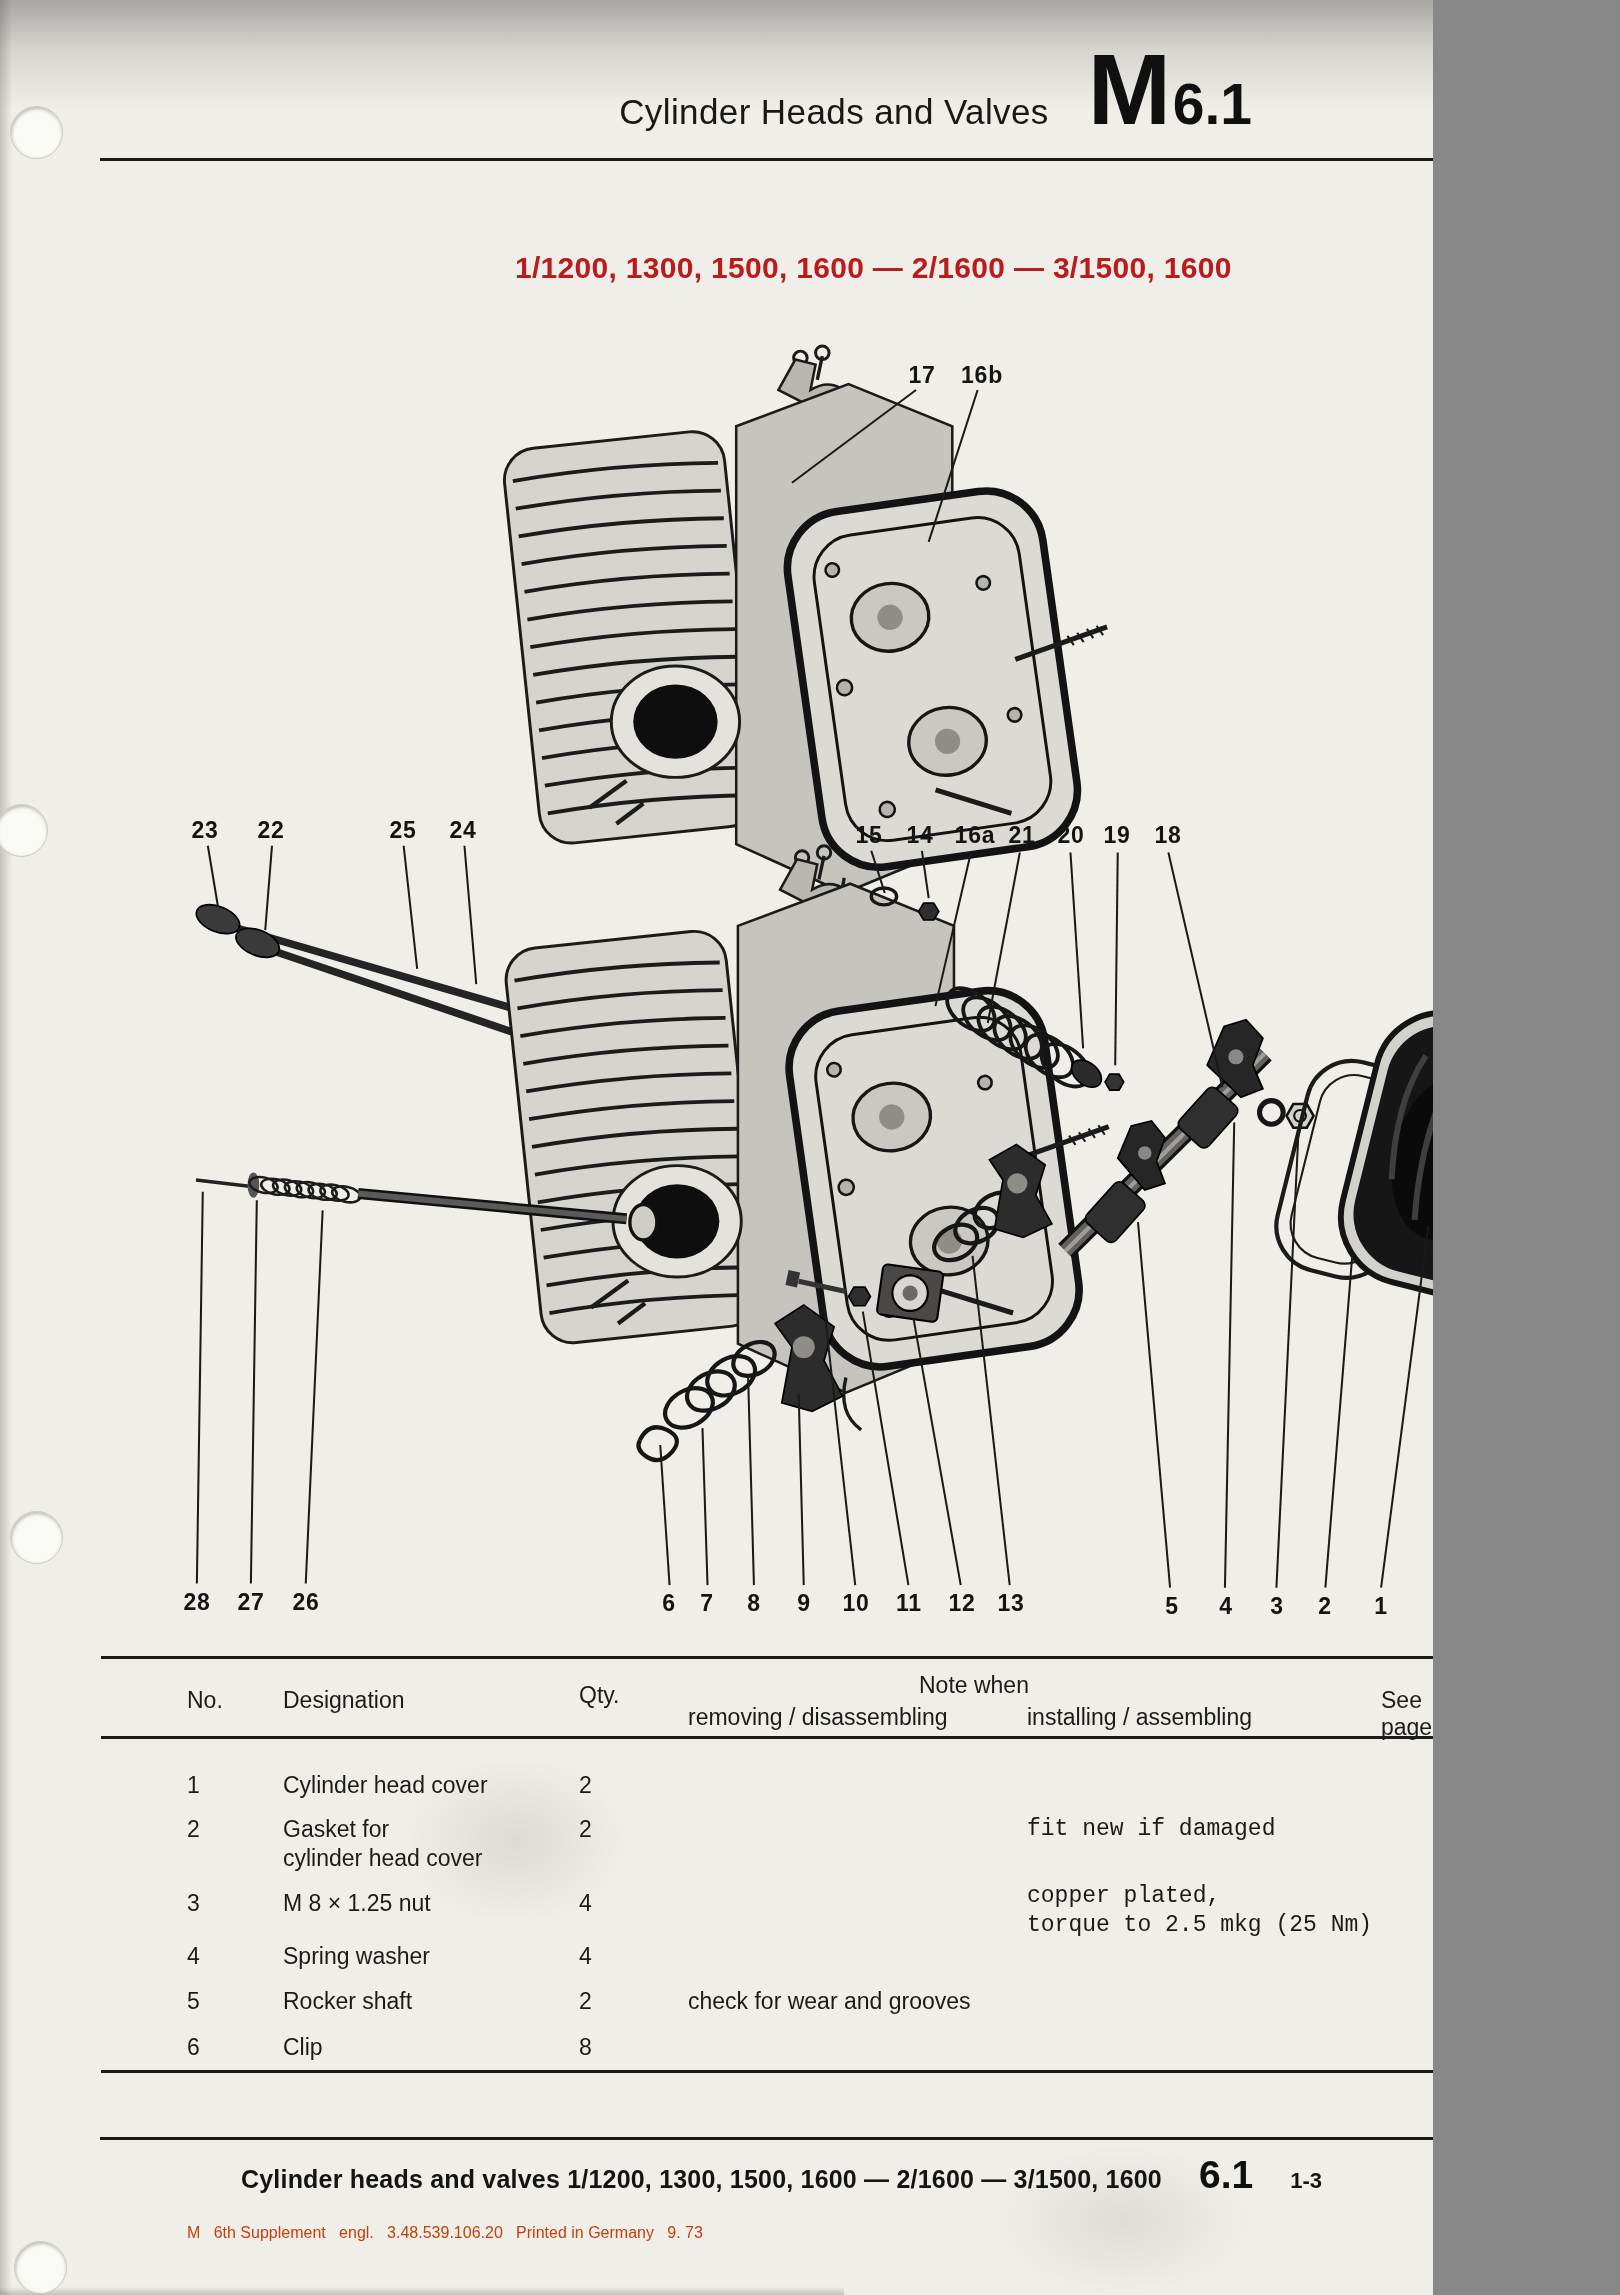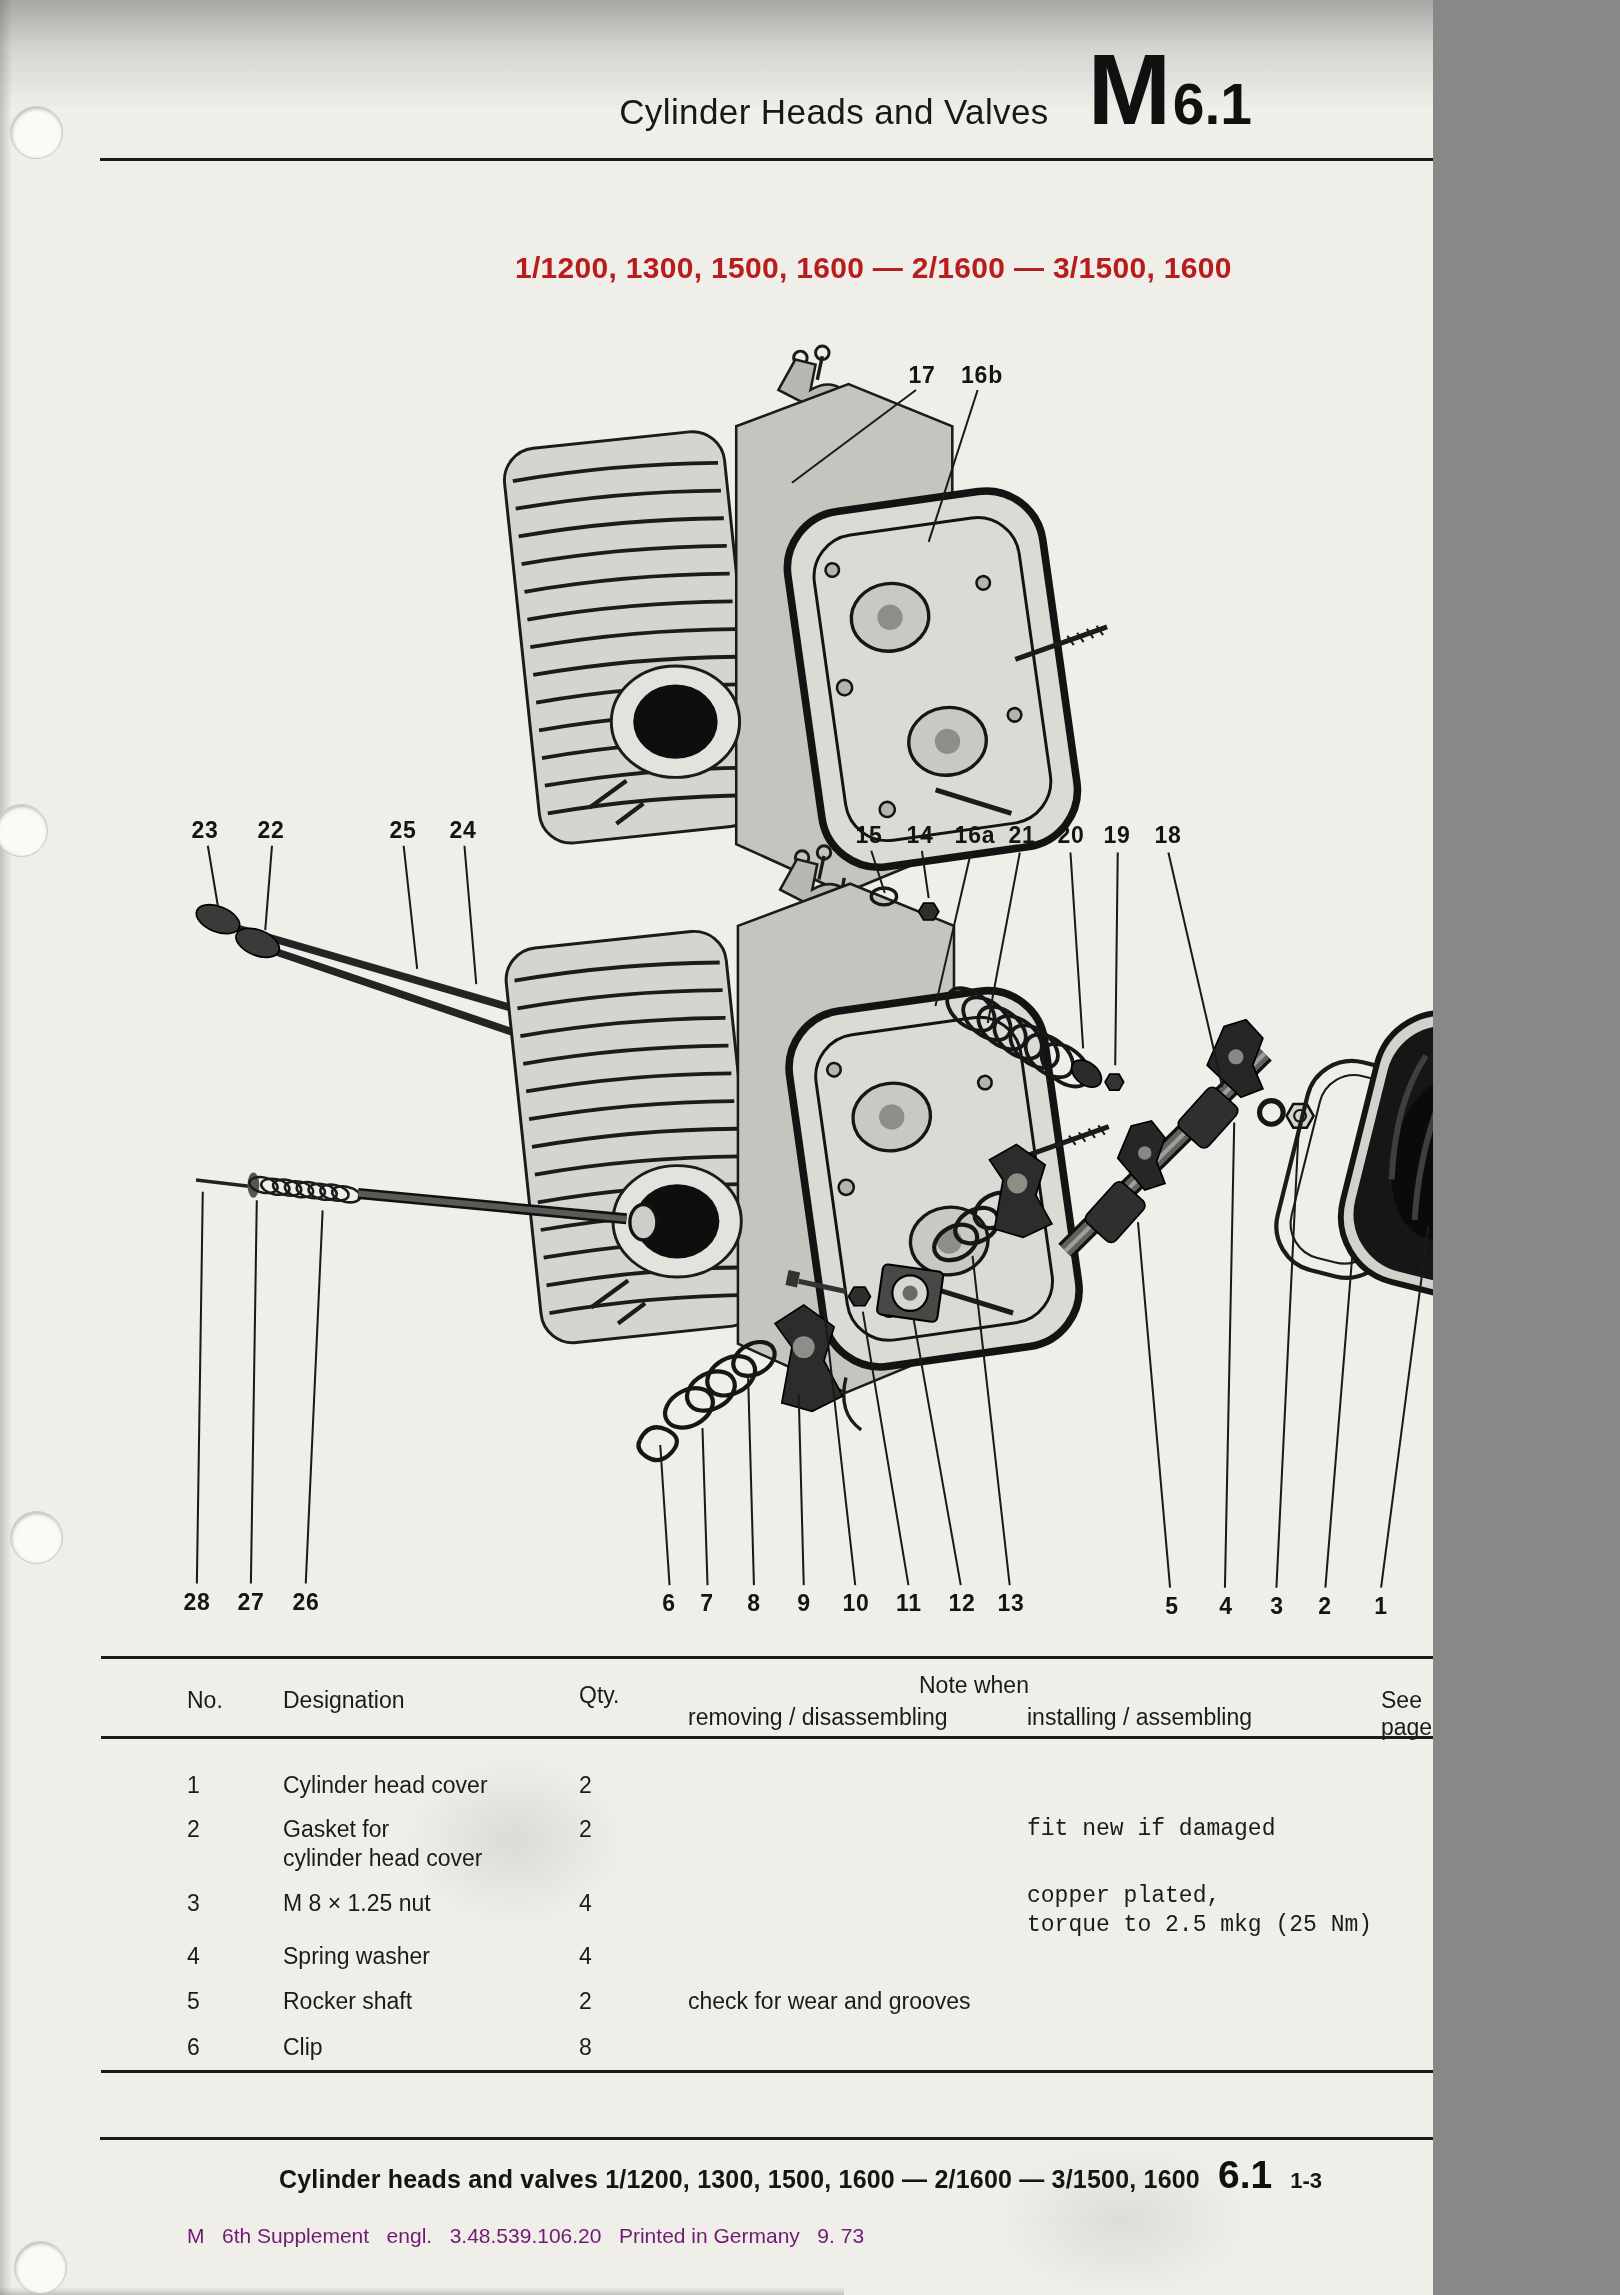--- a/index.html
+++ b/index.html
@@ -28,25 +28,25 @@
   svg.diagram{position:absolute;left:0;top:0;}
   
   .thcell,.trow{position:absolute;font-size:23px;color:#1b1b1b;}
   .trow{left:101px;width:1418px;height:34px;}
   .tcell{position:absolute;top:0;white-space:nowrap;line-height:29px;}
   .c-no{left:86px;}
   .c-des{left:182px;}
   .c-qty{left:478px;}
   .c-rem{left:587px;}
   .c-ins{left:926px;font-family:Liberation Mono, monospace;}
-  .footer-row{position:absolute;top:2153px;right:111px;display:flex;align-items:baseline;gap:18px;}
+  .footer-row{position:absolute;top:2153px;right:111px;display:flex;align-items:baseline;gap:37px;}
   .footer-main{font-size:25px;font-weight:700;letter-spacing:0.2px;color:#141414;}
   .footer-sec{font-size:39px;font-weight:700;color:#101010;}
   .footer-page{font-size:22px;font-weight:700;color:#141414;}
-  .imprint{position:absolute;top:2224px;left:187px;font-size:21px;color:#701a75;white-space:pre;}
+  .imprint{position:absolute;top:2224px;left:187px;font-size:16px;color:#c2410c;white-space:pre;}
 </style>
 </head>
 <body>
 
 <div class="page">
 
   <svg class="diagram" width="1621" height="2295" viewBox="0 0 1920 2719">
     <defs>
       <g id="cylhead">
 

